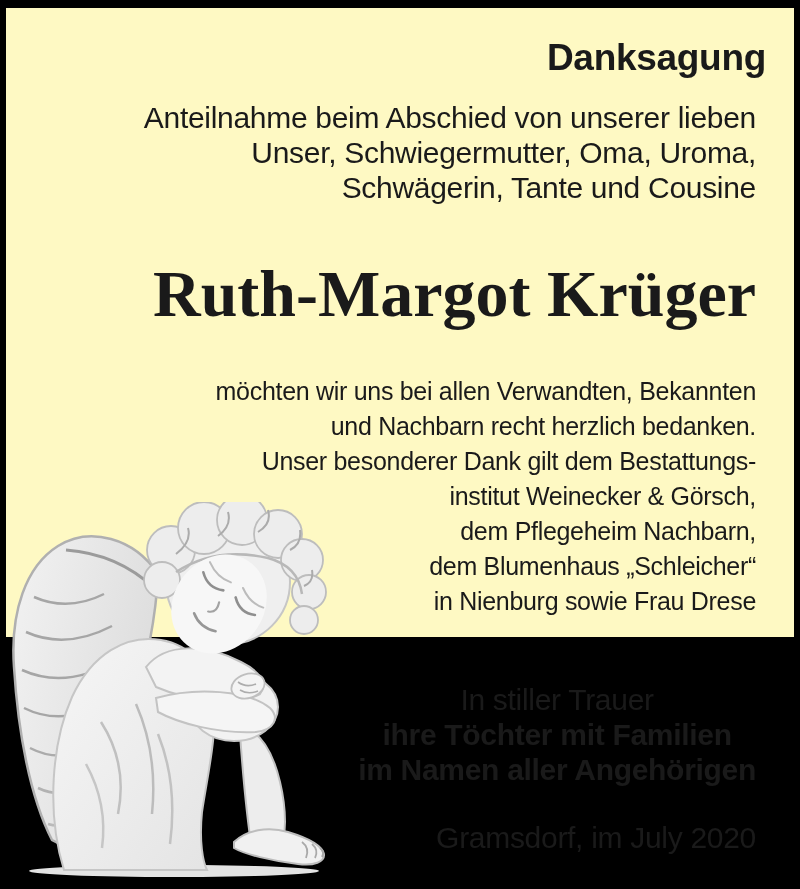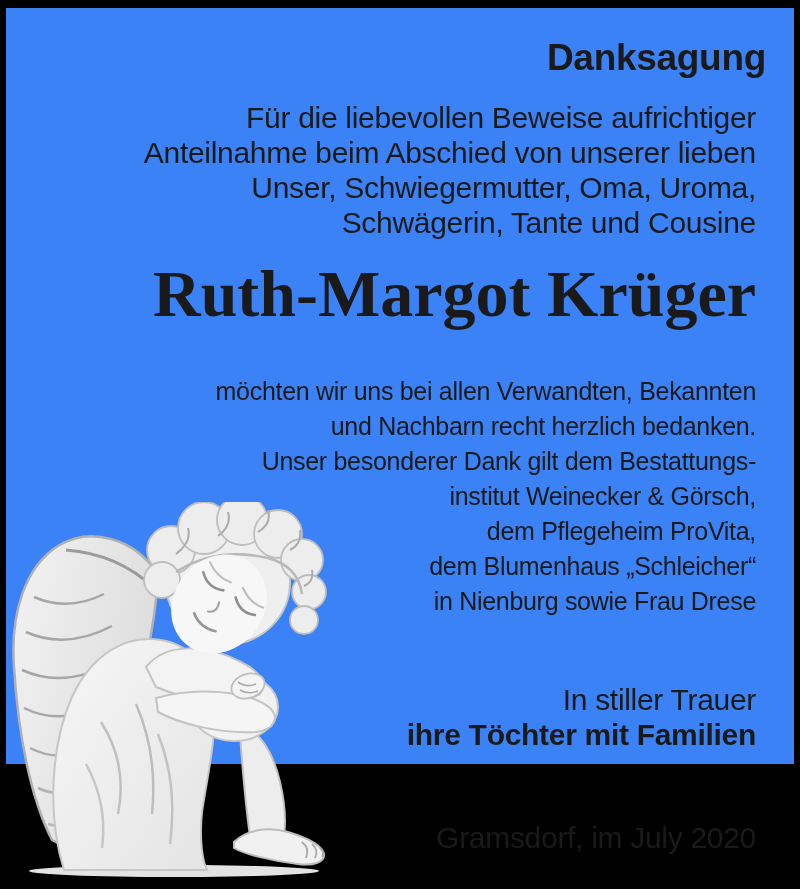--- a/index.html
+++ b/index.html
@@ -12,22 +12,22 @@
   body {
     position: relative;
     background: #000000;
     font-family: "Liberation Sans", sans-serif;
   }
   .paper {
     position: absolute;
     left: 6px;
     top: 8px;
     width: 788px;
-    height: 756px;
-    background: #3b82f6;
+    height: 629px;
+    background: #fef9c3;
   }
   .txt {
     position: absolute;
     color: #1a1a1a;
     text-align: right;
     letter-spacing: -0.3px;
     white-space: nowrap;
   }
   .title {
     top: 30px;
@@ -55,20 +55,21 @@
     top: 366px;
     right: 38px;
     font-size: 25px;
     line-height: 35px;
   }
   .closing {
     top: 674px;
     right: 38px;
     font-size: 30px;
     line-height: 35px;
+    text-align: center;
   }
   .closing .bold { font-weight: bold; }
   .dateline {
     top: 812px;
     right: 38px;
     font-size: 30px;
     line-height: 35px;
   }
   .angel {
     position: absolute;
@@ -79,41 +80,41 @@
   }
 </style>
 </head>
 <body>
 
 <div class="paper">
 
   <div class="txt title">Danksagung</div>
 
   <div class="txt intro">
-    <div>Für die liebevollen Beweise aufrichtiger</div>
     <div>Anteilnahme beim Abschied von unserer lieben</div>
     <div>Unser, Schwiegermutter, Oma, Uroma,</div>
     <div>Schwägerin, Tante und Cousine</div>
   </div>
 
   <div class="txt name">Ruth-Margot Krüger</div>
 
   <div class="txt thanks">
     <div>möchten wir uns bei allen Verwandten, Bekannten</div>
     <div>und Nachbarn recht herzlich bedanken.</div>
     <div>Unser besonderer Dank gilt dem Bestattungs-</div>
     <div>institut Weinecker &amp; Görsch,</div>
-    <div>dem Pflegeheim ProVita,</div>
+    <div>dem Pflegeheim Nachbarn,</div>
     <div>dem Blumenhaus „Schleicher“</div>
     <div>in Nienburg sowie Frau Drese</div>
   </div>
 
   <div class="txt closing">
     <div>In stiller Trauer</div>
     <div class="bold">ihre Töchter mit Familien</div>
+    <div class="bold">im Namen aller Angehörigen</div>
   </div>
 
   <div class="txt dateline">Gramsdorf, im July 2020</div>
 
   <svg class="angel" viewBox="0 0 322 376" aria-hidden="true">
     <defs>
       <linearGradient id="stoneg" x1="0" y1="0" x2="1" y2="1">
         <stop offset="0" stop-color="#f6f6f6"></stop>
         <stop offset="1" stop-color="#e4e4e4"></stop>
       </linearGradient>

